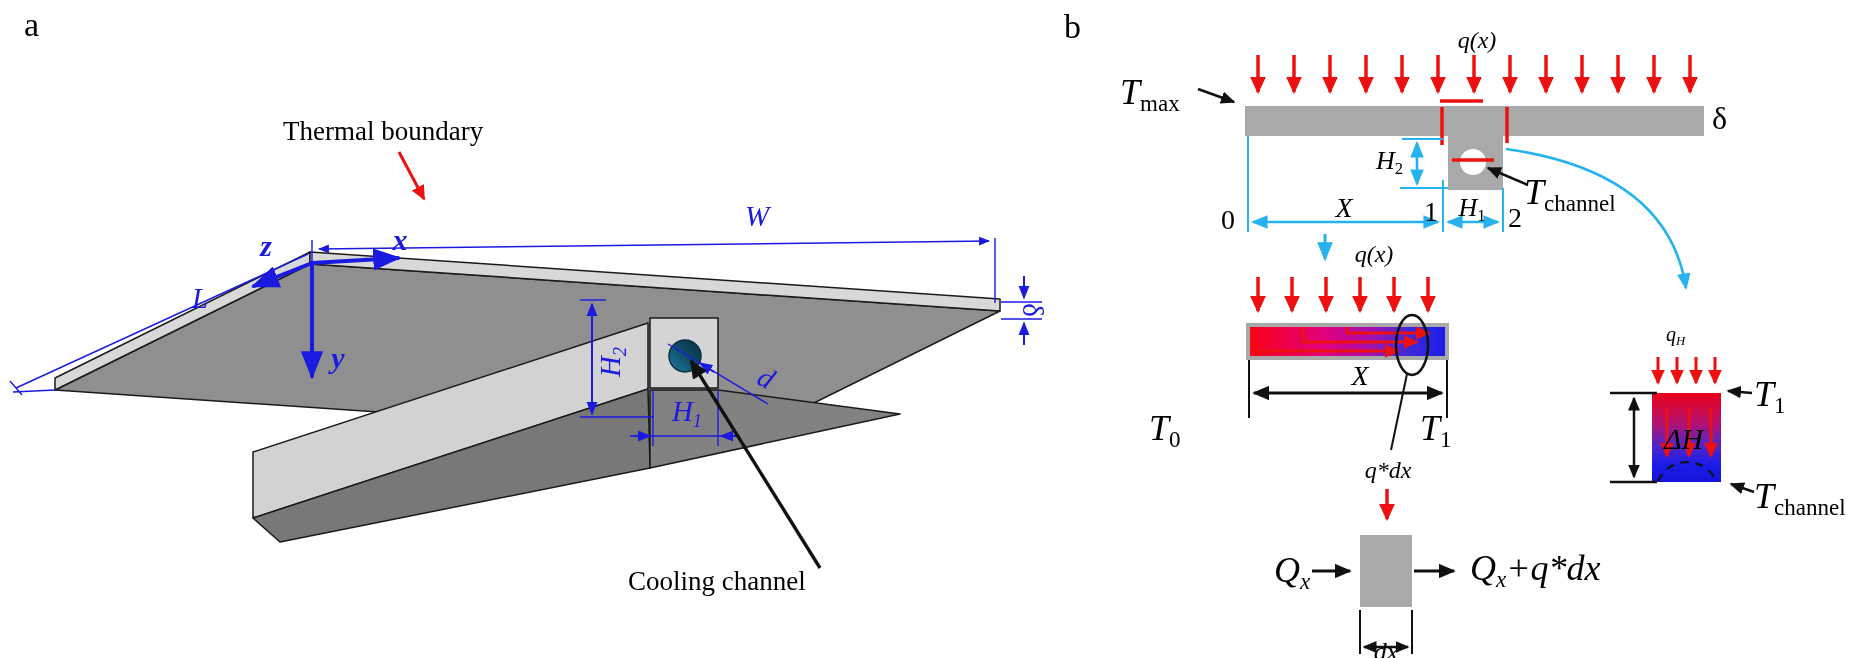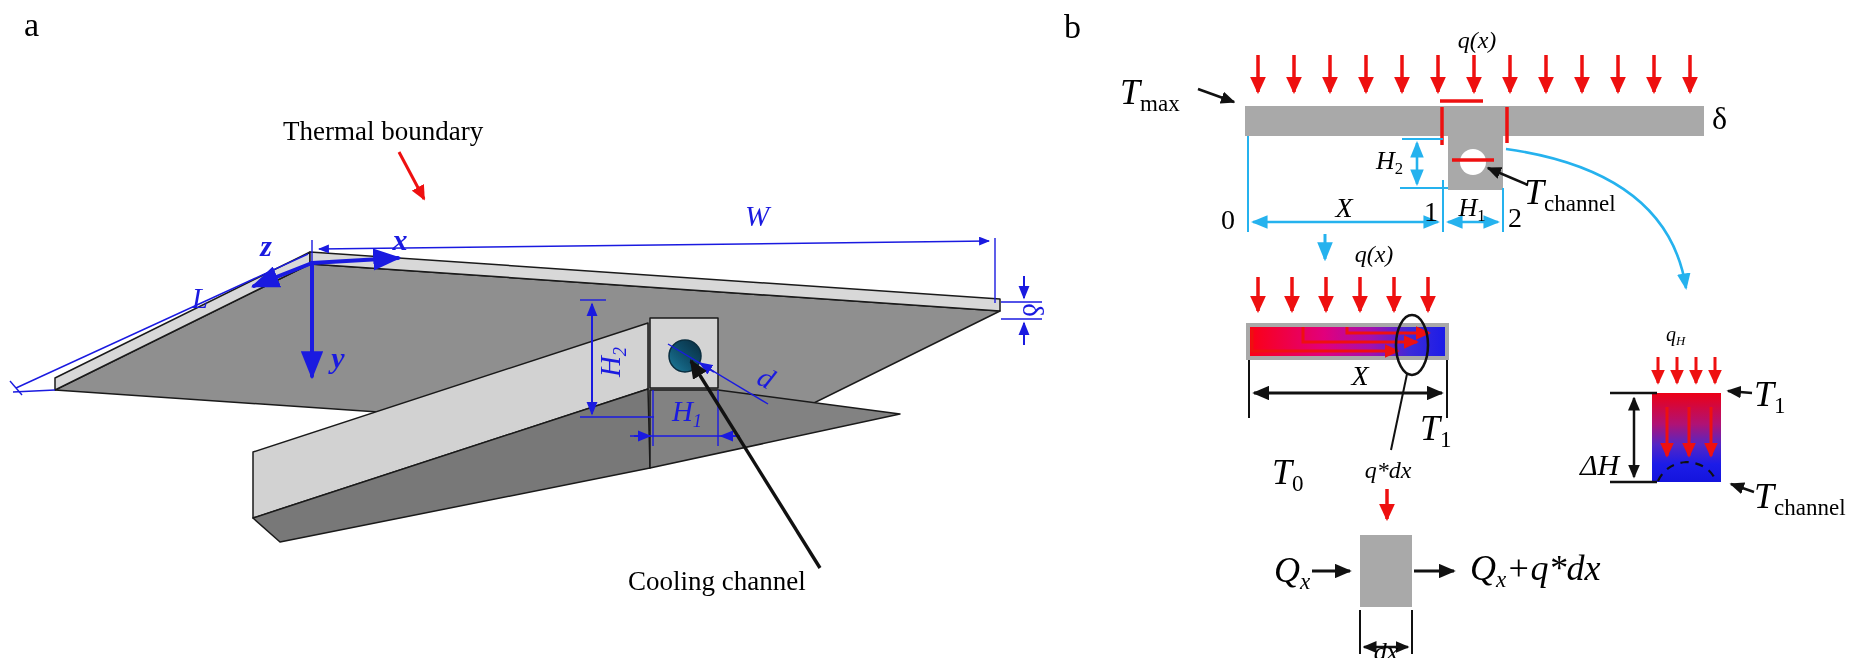--- a/index.html
+++ b/index.html
@@ -232,24 +232,24 @@
   <span class="t" style="left:1712px; top:102px; font-size:32px;">δ</span>
   <span class="t it" style="left:1376px; top:148px; font-size:26px;"><span>H</span><span class="sub" style="font-style:normal;">2</span></span>
   <span class="t bT it" style="left:1524px; top:174px;"><span>T</span><span class="sub" style="font-style:normal;">channel</span></span>
   <span class="t bnum ctr" style="left:1228px; top:220px;">0</span>
   <span class="t bnum it ctr" style="left:1344px; top:208px;">X</span>
   <span class="t bnum ctr" style="left:1431px; top:212px;">1</span>
   <span class="t it ctr" style="left:1472px; top:210px; font-size:26px;"><span>H</span><span class="sub" style="font-style:normal;">1</span></span>
   <span class="t bnum ctr" style="left:1515px; top:218px;">2</span>
   <span class="t bmath it ctr" style="left:1374px; top:254px;">q(x)</span>
   <span class="t bnum it ctr" style="left:1360px; top:376px;">X</span>
-  <span class="t bT it" style="left:1272px; top:410px;margin-top:44px;"><span>T</span><span class="sub" style="font-style:normal;">0</span></span>
+  <span class="t bT it" style="left:1149px; top:410px;"><span>T</span><span class="sub" style="font-style:normal;">0</span></span>
   <span class="t bT it" style="left:1420px; top:410px;"><span>T</span><span class="sub" style="font-style:normal;">1</span></span>
   <span class="t bmath it ctr" style="left:1388px; top:470px;">q*dx</span>
   <span class="t bT it" style="left:1274px; top:552px;"><span>Q</span><span class="sub">x</span></span>
   <span class="t bT it" style="left:1470px; top:550px;"><span>Q</span><span class="sub">x</span><span>+q*dx</span></span>
   <span class="t it ctr" style="left:1386px; top:652px; font-size:26px;">dx</span>
   <span class="t it" style="left:1666px; top:324px; font-size:20px;"><span>q</span><span class="sub">H</span></span>
   <span class="t bT it" style="left:1754px; top:376px;"><span>T</span><span class="sub" style="font-style:normal;">1</span></span>
-  <span class="t it" style="left:1580px; top:424px; font-size:30px;margin-top:26px;">ΔH</span>
+  <span class="t it" style="left:1664px; top:424px; font-size:30px;">ΔH</span>
   <span class="t bT it" style="left:1754px; top:478px;"><span>T</span><span class="sub" style="font-style:normal;">channel</span></span>
 
 </div>
 
 </body></html>

